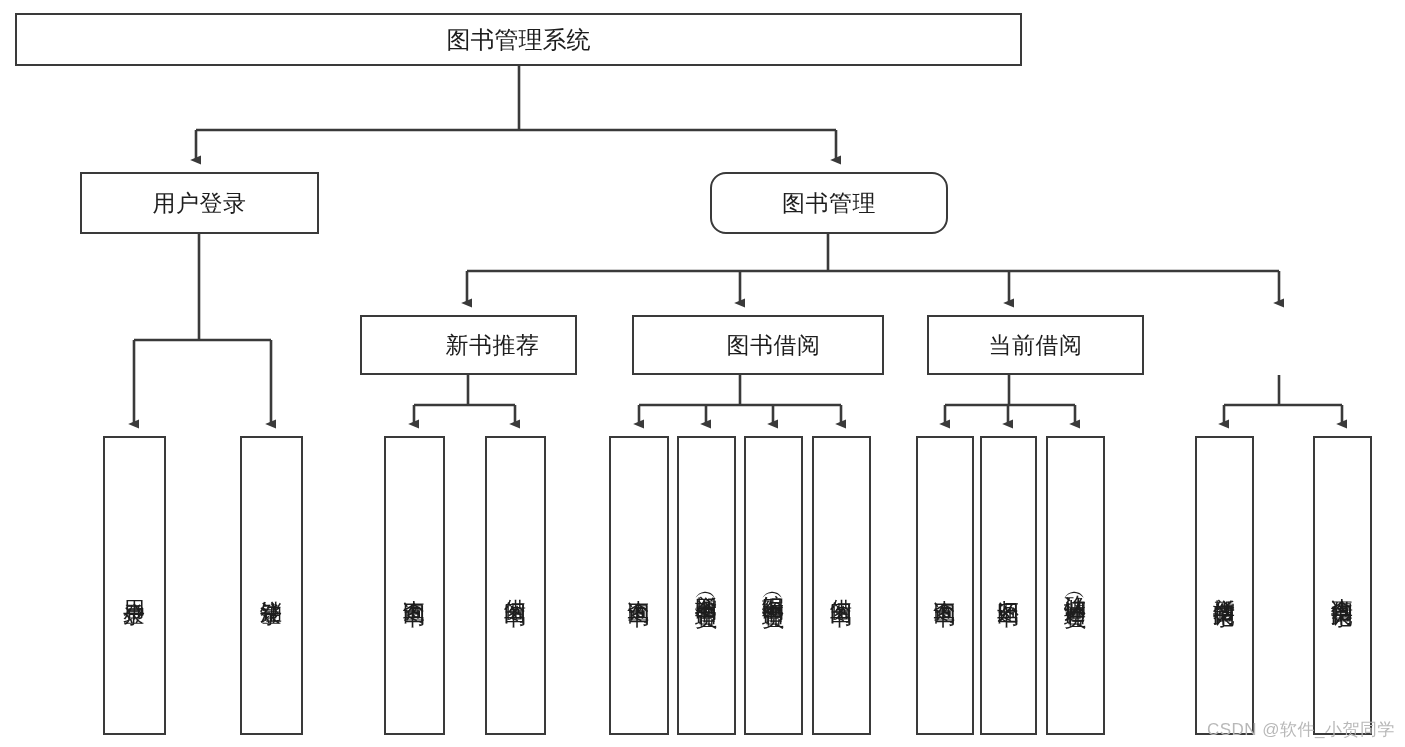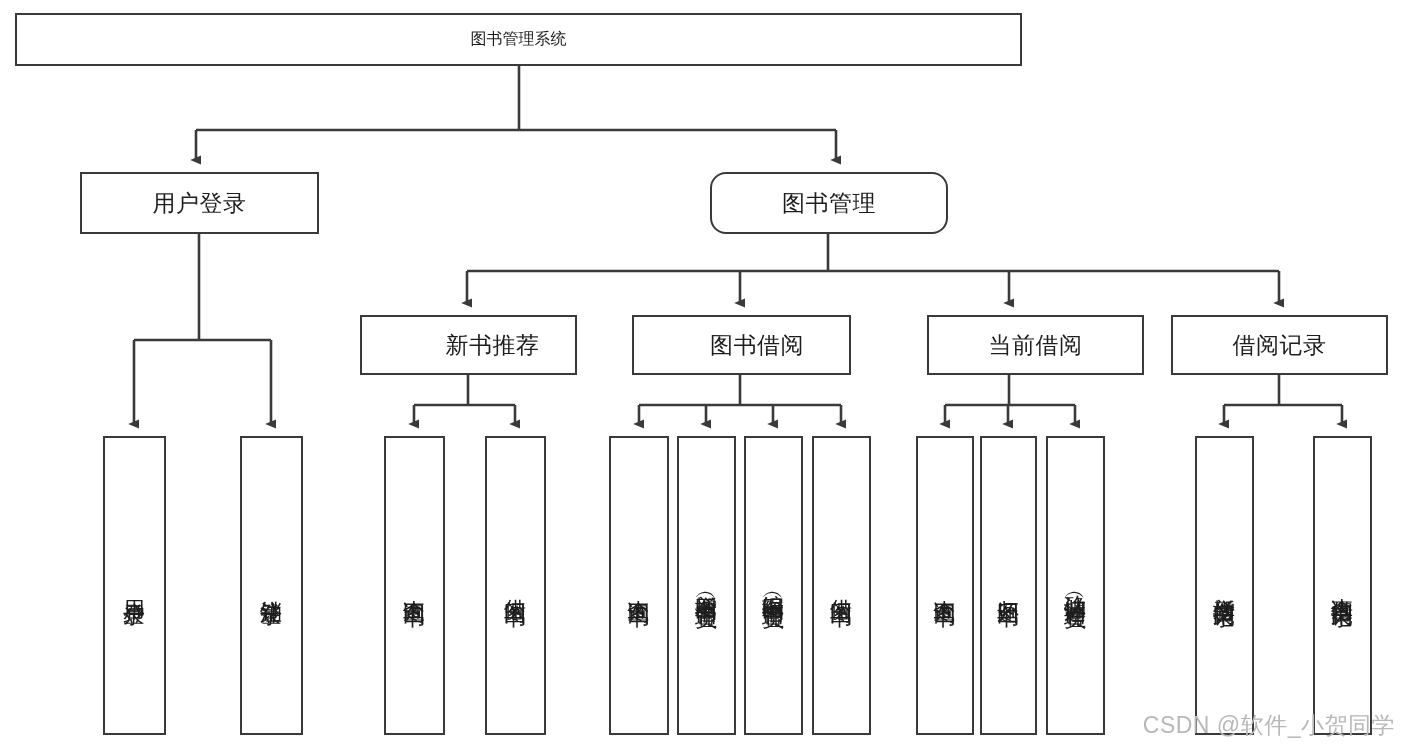--- a/index.html
+++ b/index.html
@@ -29,41 +29,41 @@
     display:flex;
     align-items:center;
     justify-content:center;
     color:#1d1d1d;
   }
   .node.h{
     font-size:23px;
     letter-spacing:0.5px;
   }
   .node.root{
-    font-size:16px;
+    font-size:24px;
   }
   .node.v{
     font-size:22px;
     writing-mode:vertical-rl;
     text-orientation:upright;
     line-height:1.32;
     letter-spacing:2px;
     padding:6px 0;
     text-align:center;
   }
   .node.v .vtext{
     writing-mode:vertical-rl;
     text-orientation:upright;
     white-space:nowrap;
   }
   .watermark{
     position:absolute;
     right:10px;
     bottom:6px;
-    font-size:23px;
+    font-size:17px;
     color:#b8b8b8;
     letter-spacing:0.5px;
     white-space:nowrap;
   }
 </style>
 </head>
 <body>
 
 <div id="canvas">
 
@@ -126,31 +126,28 @@
   </div>
 
   <div class="node h" style="left:710px; top:172px; width:238px; height:62px;border-radius:16px;">
     <span>图书管理</span>
   </div>
 
   <div class="node h" style="left:360px; top:315px; width:217px; height:60px;padding-left:48px;">
     <span>新书推荐</span>
   </div>
 
-  <div class="node h" style="left:632px; top:315px; width:219px; height:60px;padding-left:31px;">
+  <div class="node h" style="left:632px; top:315px; width:252px; height:60px;padding-left:31px;">
     <span>图书借阅</span>
   </div>
 
   <div class="node h" style="left:927px; top:315px; width:217px; height:60px;">
     <span>当前借阅</span>
   </div>
 
-  <div class="node h" style="left:1171px; top:315px; width:217px; height:60px;">
-    <span>借阅记录</span>
-  </div>
 
   <div class="node v" style="left:103px; top:436px; width:63px; height:299px;">
     <span class="vtext">用户登录</span>
   </div>
   <div class="node v" style="left:240px; top:436px; width:63px; height:299px;">
     <span class="vtext">注销登录</span>
   </div>
 
   <div class="node v" style="left:384px; top:436px; width:61px; height:299px;">
     <span class="vtext">查询图书</span>

